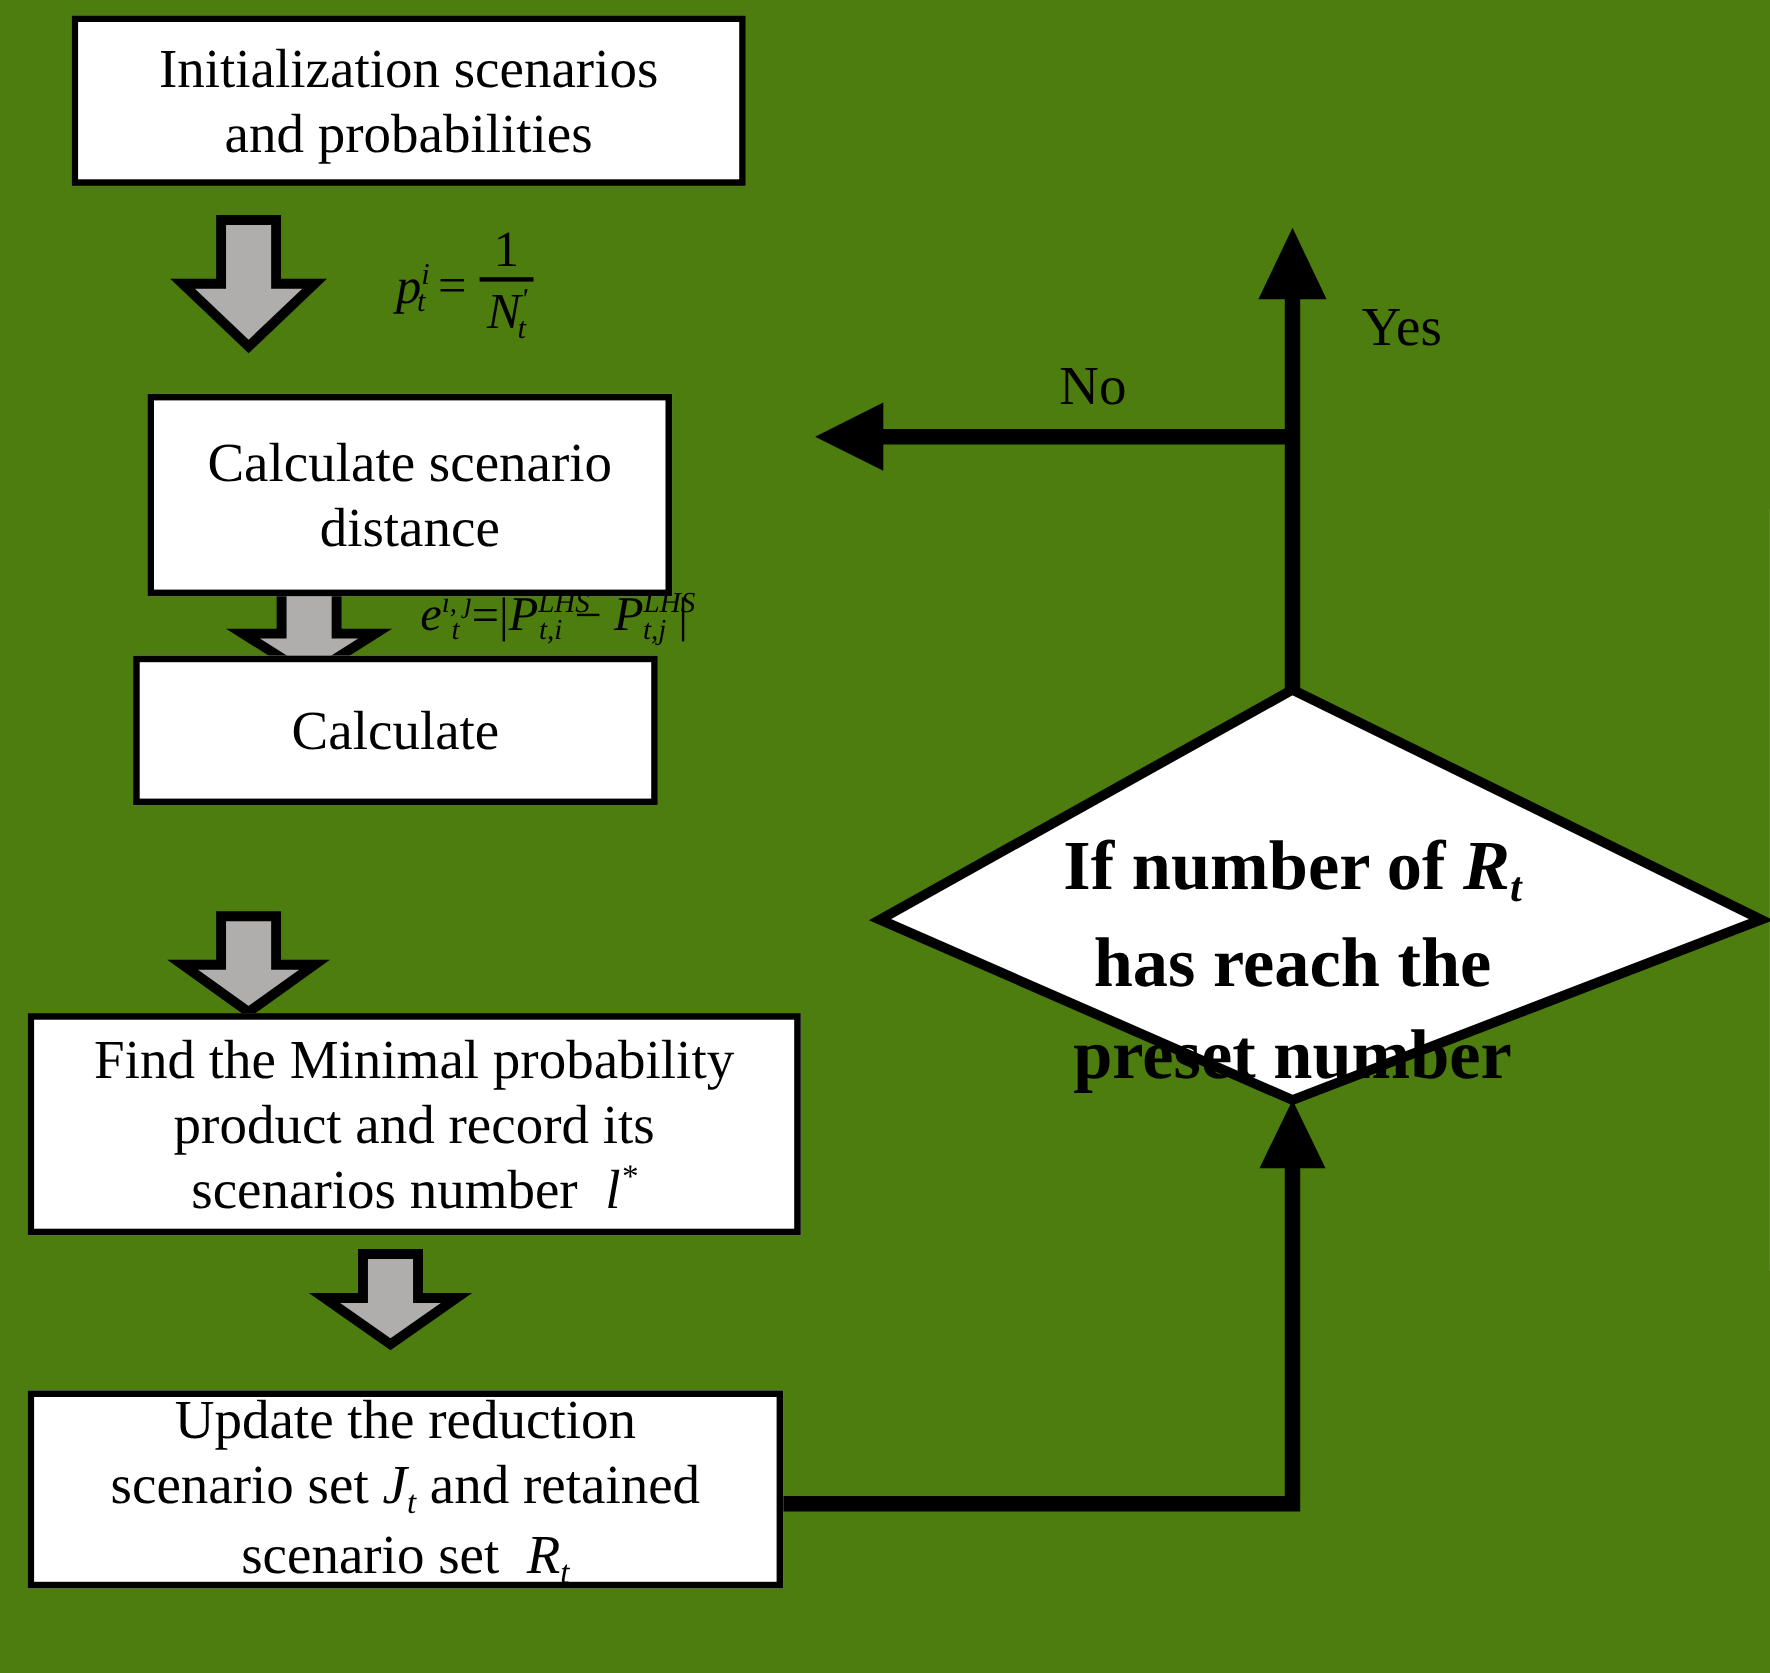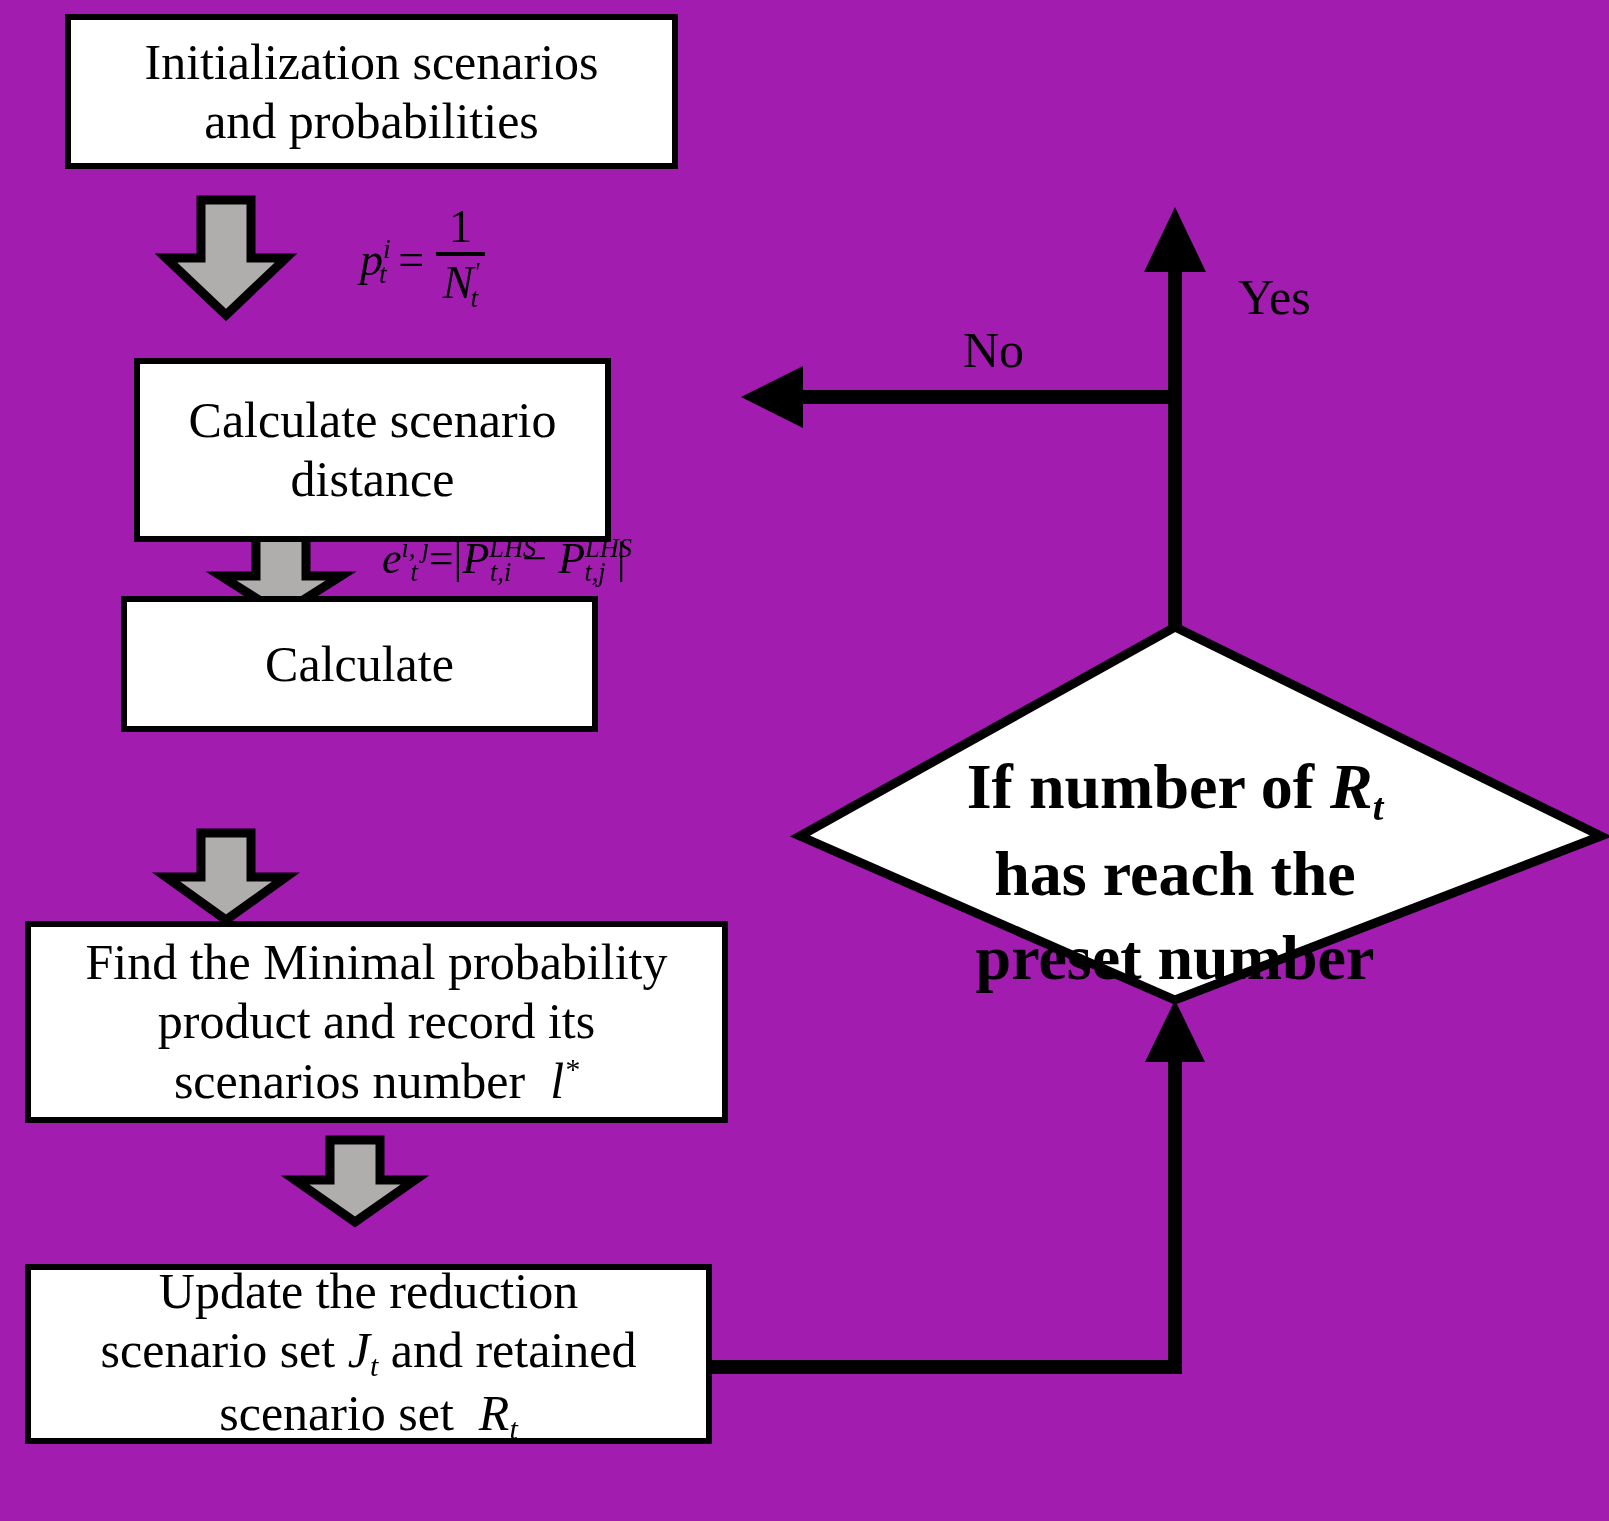--- a/index.html
+++ b/index.html
@@ -8,21 +8,21 @@
     background: #ffffff;
   }
   body {
     font-family: "Liberation Serif", "DejaVu Serif", serif;
     color: #000000;
   }
   #canvas {
     position: relative;
     width: 1609px;
     height: 1521px;
-    background: #a21caf;
+    background: #4d7c0f;
     overflow: hidden;
   }
   .proc-box {
     position: absolute;
     box-sizing: border-box;
     border: 6px solid #000000;
     background: #ffffff;
     display: flex;
     align-items: center;
     justify-content: center;

